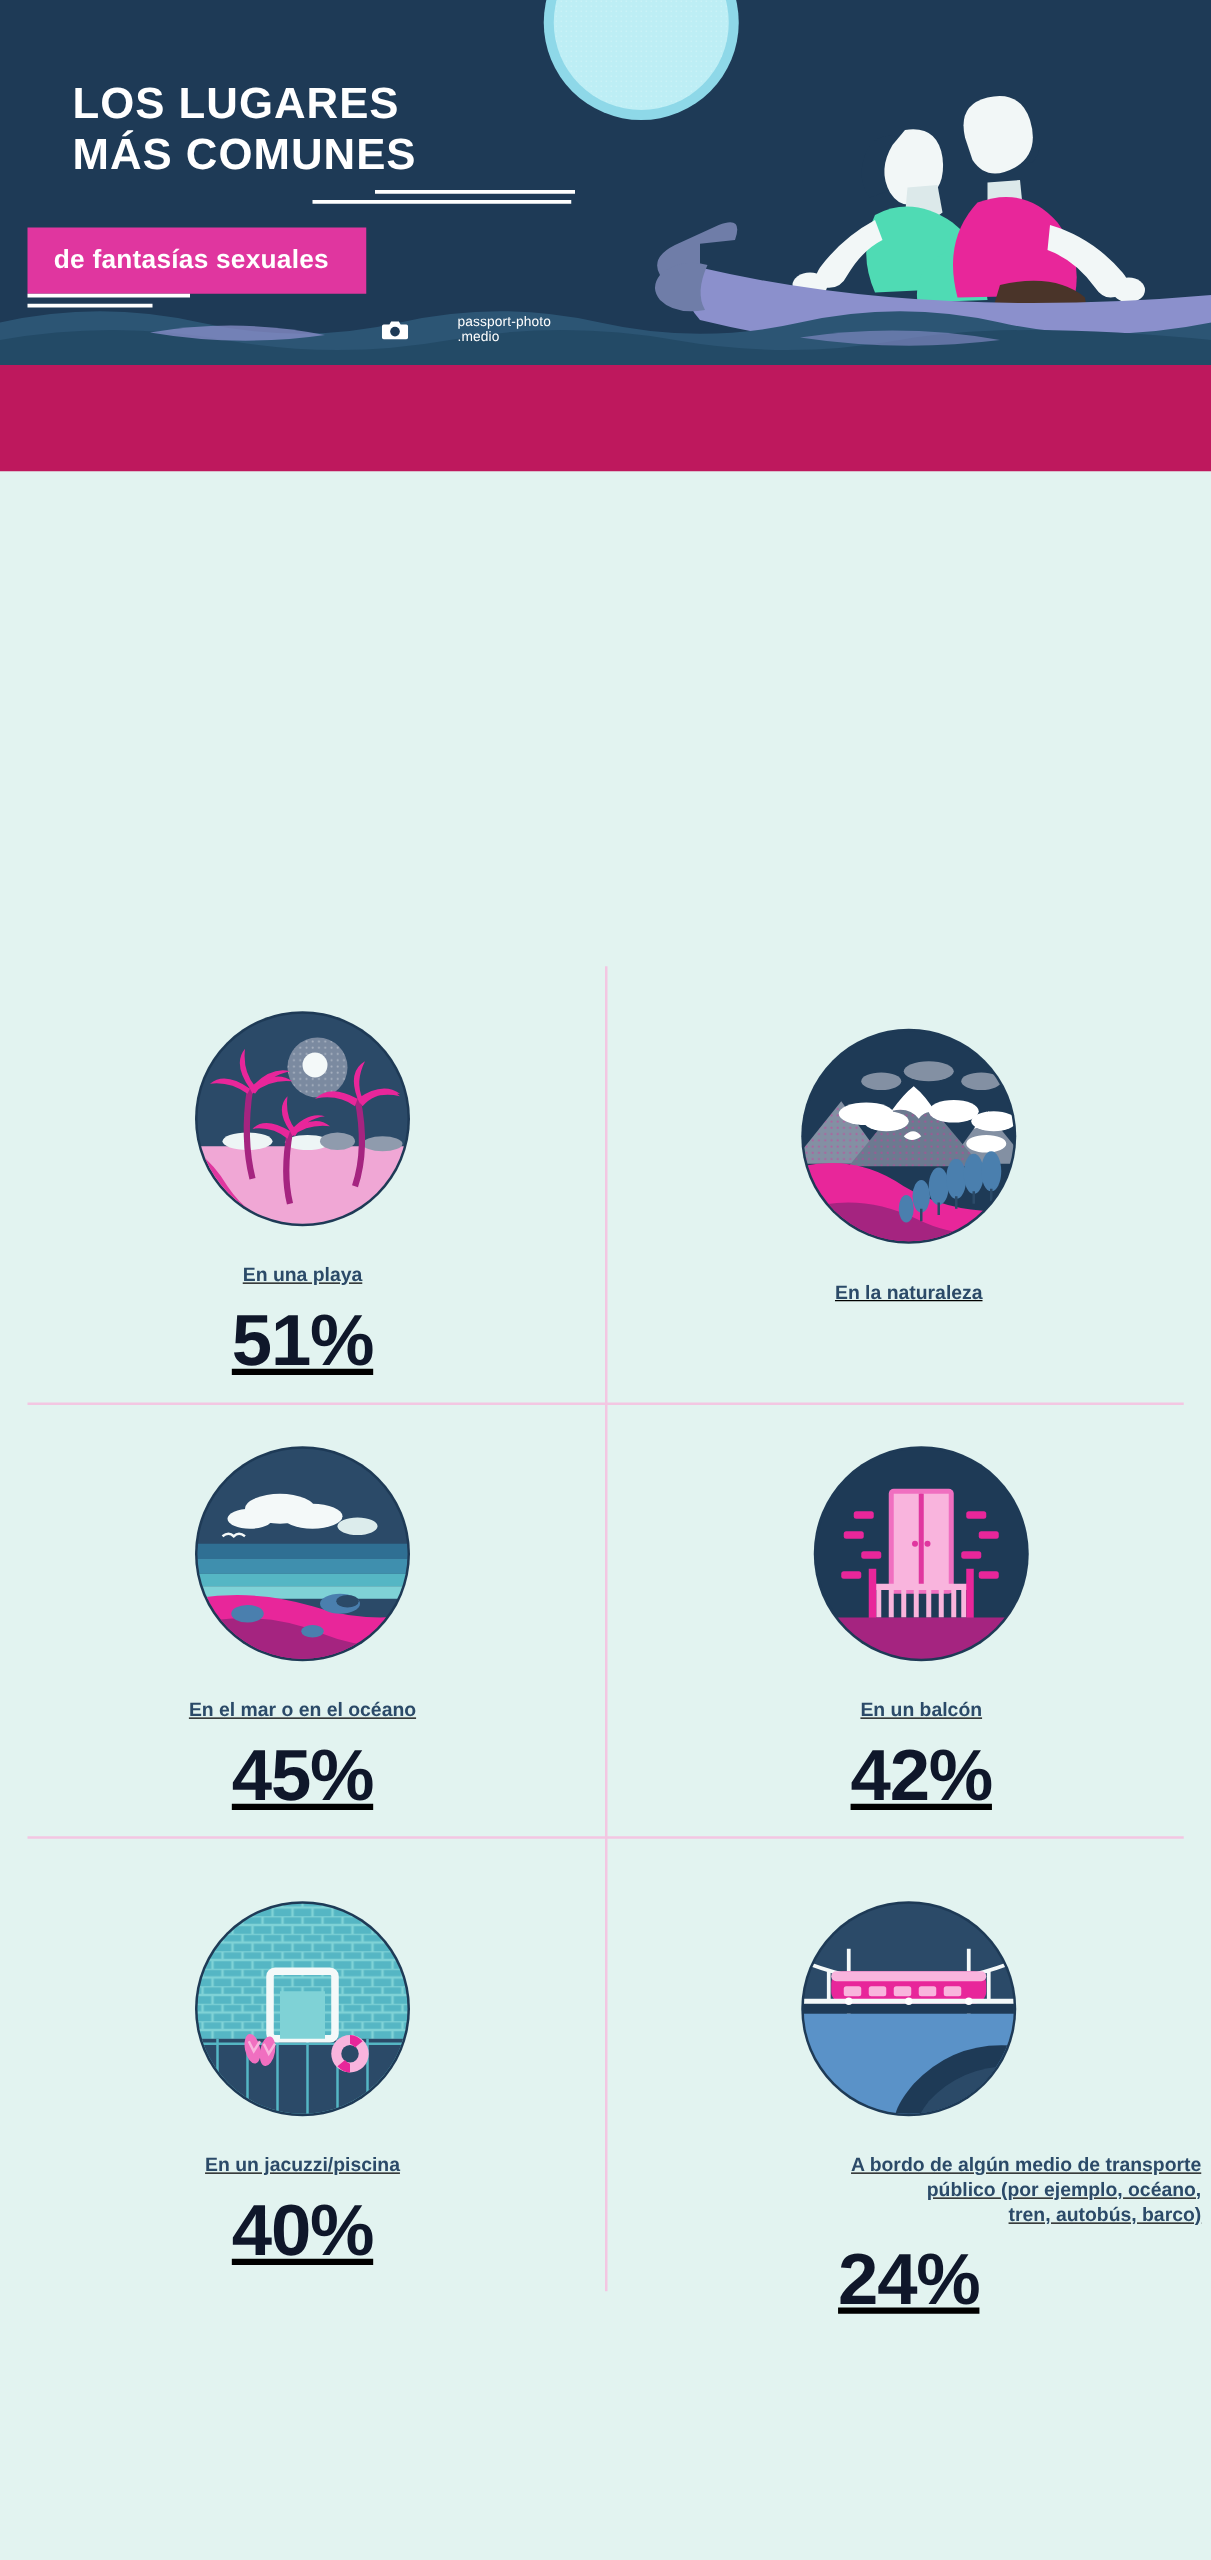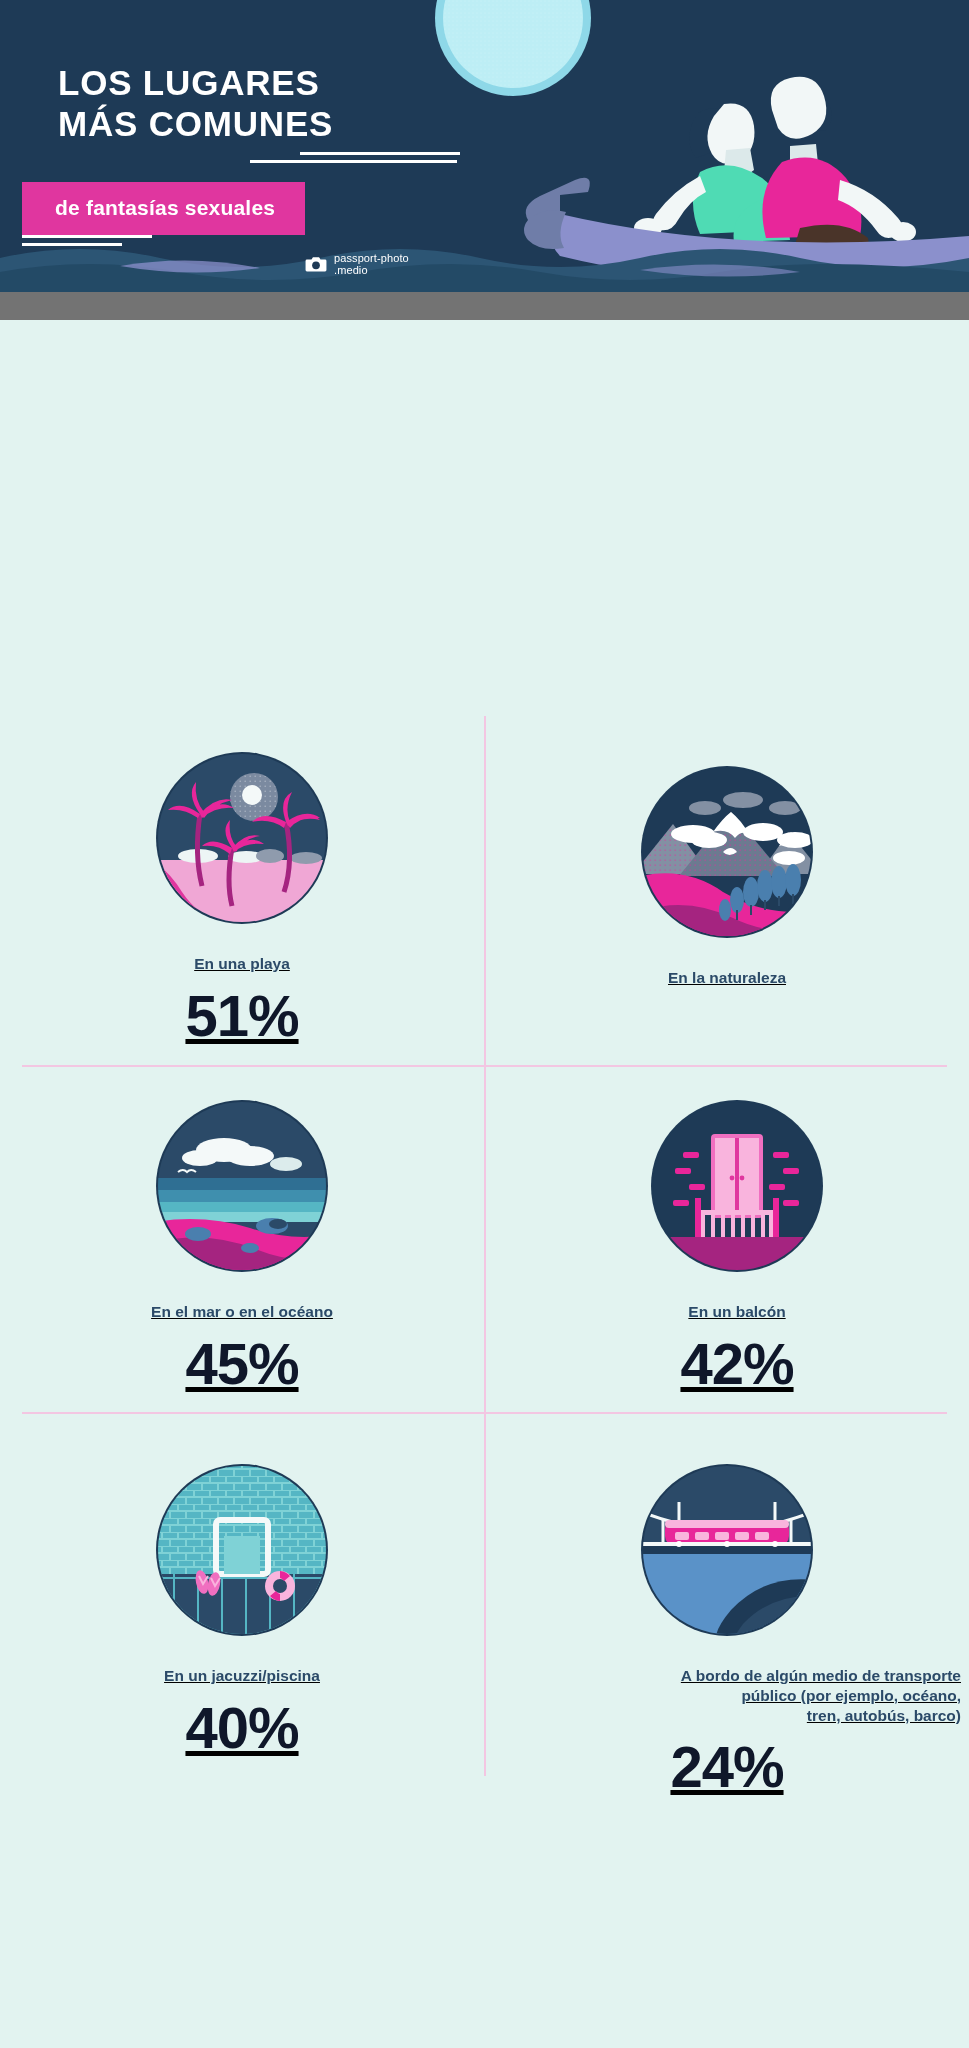--- a/index.html
+++ b/index.html
@@ -6,49 +6,49 @@
   html,body{
     width:969px; height:2048px;
     background:#e2f3f0;
     font-family:"Liberation Sans", sans-serif;
     overflow:hidden;
   }
   #page{ position:relative; width:969px; height:2048px; background:#e2f3f0; }
 
   
   .header{
-    position:relative; width:969px; height:320px;
-    background:#737373; overflow:hidden;
+    position:relative; width:969px; height:377px;
+    background:#be185d; overflow:hidden;
   }
   .header-art{ position:absolute; inset:0; }
   .header-text{ position:absolute; left:58px; top:62px; z-index:5; }
   .title{
     color:#ffffff; font-size:35px; font-weight:bold;
     letter-spacing:0.8px; line-height:1.18; text-transform:uppercase;
   }
   .title-lines{ position:absolute; left:250px; top:152px; z-index:5; }
   .title-lines .ln{ height:3px; background:#ffffff; margin-bottom:5px; }
   .title-lines .ln1{ width:160px; margin-left:50px; }
   .title-lines .ln2{ width:207px; }
   .pill{
     position:absolute; left:22px; top:182px; z-index:5;
-    background:#e0369f; padding:14px 30px 15px 33px;
+    background:#e0369f; padding:14px 30px 15px 21px;
   }
   .pill span{ color:#fff; font-size:21px; font-weight:bold; letter-spacing:0.2px; }
   .sub-lines{ position:absolute; left:22px; top:235px; z-index:5; }
   .sub-lines .ln{ height:3px; background:#ffffff; margin-bottom:5px; }
   .sub-lines .ln1{ width:130px; }
   .sub-lines .ln2{ width:100px; }
 
   .logo{
     position:absolute; left:305px; top:252px; z-index:6;
     display:flex; align-items:center; gap:7px;
   }
   .logo-cam{ width:22px; height:18px; position:relative; }
-  .logo-txt{ color:#ffffff; font-size:11px; line-height:1.12; letter-spacing:0.1px; }
+  .logo-txt{ color:#ffffff; font-size:11px; line-height:1.12; letter-spacing:0.1px;margin-left:32px; }
 
   
   .grid{ position:relative; width:969px; height:1756px; }
   .vline{
     position:absolute; left:484px; top:396px; width:2px; height:1060px;
     background:#f3c6e2;
   }
   .hline{ position:absolute; left:22px; width:925px; height:2px; background:#f3c6e2; }
   .h1{ top:745px; } .h2{ top:1092px; }
 

